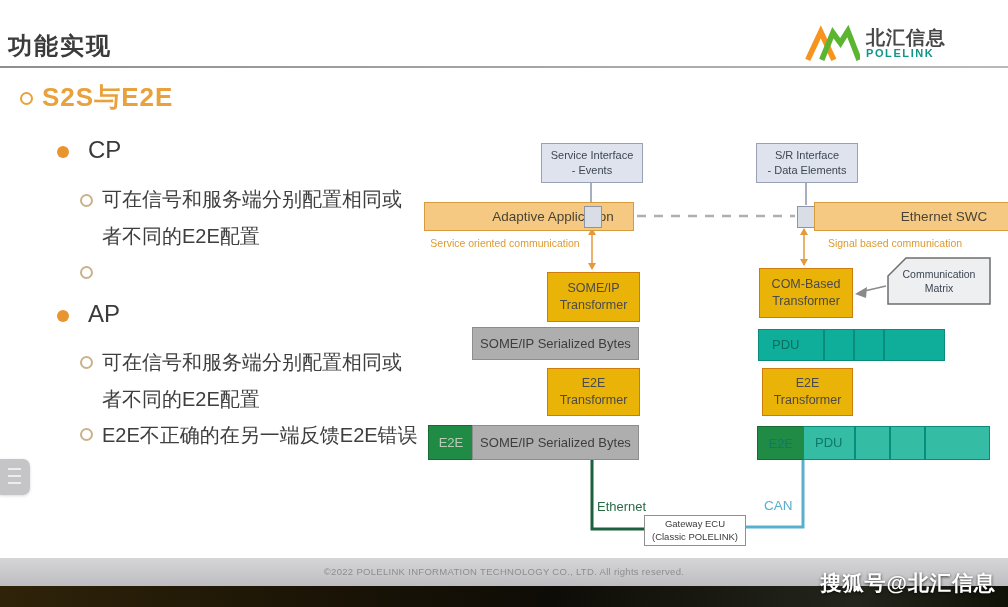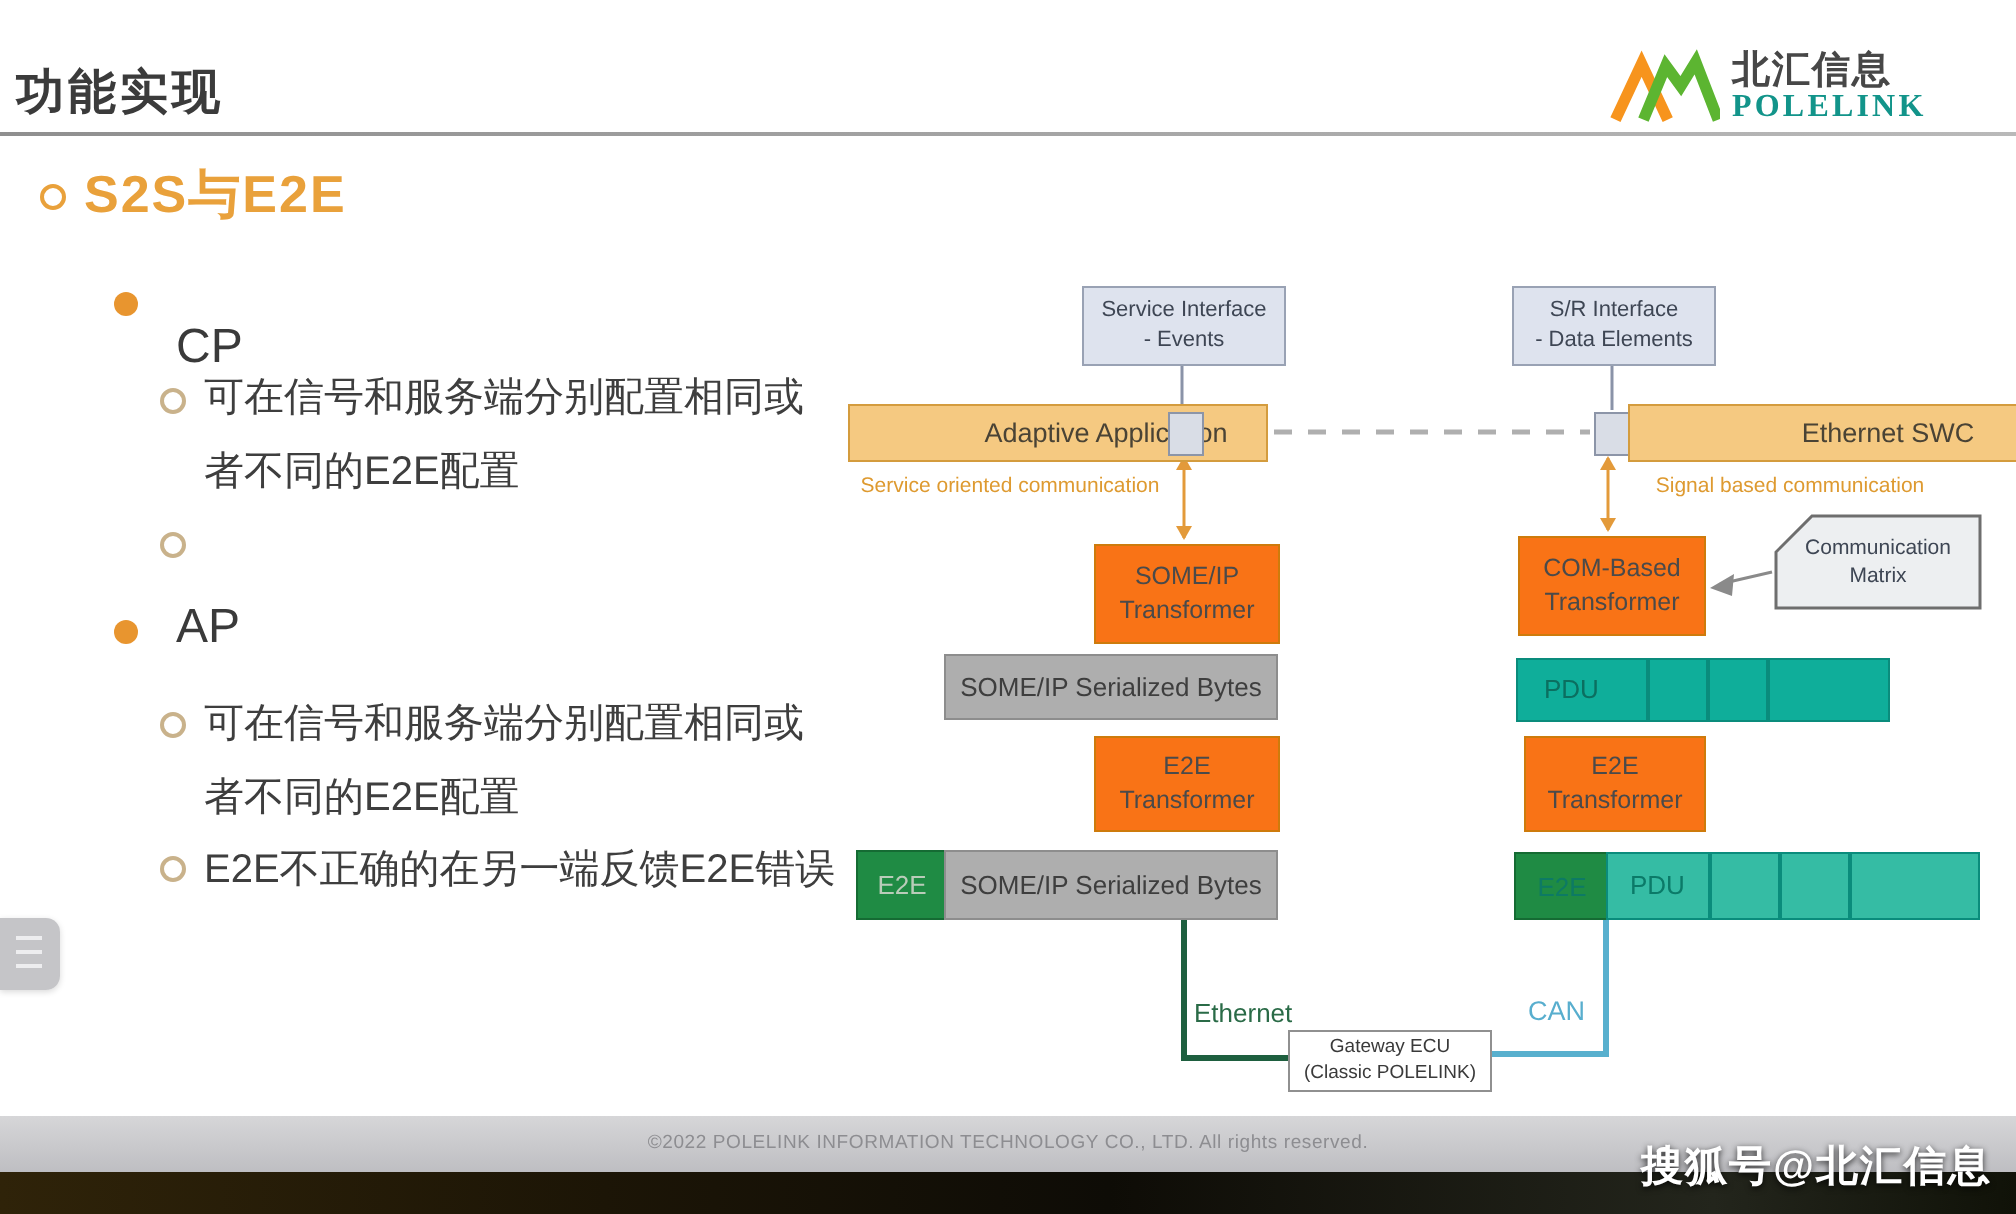--- a/index.html
+++ b/index.html
@@ -8,37 +8,37 @@
   .abs{position:absolute;}
   .pre{white-space:pre-line;}
   .flexc{display:flex;align-items:center;justify-content:center;text-align:center;}
 
   
   .page-title{left:8px;top:30px;font-size:24px;font-weight:bold;color:#3b3b3b;letter-spacing:2px;}
   .divider{left:0;top:66px;width:1008px;height:2px;background:linear-gradient(90deg,#8f8f8f,#b9b9b9);}
   .logo{left:804px;top:24px;display:flex;align-items:center;}
   .logo-text{margin-left:6px;line-height:1.05;}
   .logo-cn{font-size:19px;font-weight:bold;color:#474747;letter-spacing:1px;}
-  .logo-en{font-size:16px;font-weight:bold;color:#12948a;letter-spacing:1.6px;font-family:Liberation Serif, serif;}
+  .logo-en{font-size:11px;font-weight:bold;color:#12948a;letter-spacing:1.6px;}
 
   
   .heading-dot{left:20px;top:92px;width:9px;height:9px;border:2.5px solid #e9a13b;border-radius:50%;}
   .section-heading{left:42px;top:80px;font-size:26px;font-weight:bold;color:#e9a13b;letter-spacing:1px;}
   .dot-l1{width:12px;height:12px;background:#e8952f;border-radius:50%;}
   .dot-l2{width:9px;height:9px;border:2px solid #c9b28b;border-radius:50%;background:#fff;}
   .lbl-l1{font-size:24px;color:#3a3a3a;}
   .txt-l2{font-size:20px;line-height:37px;color:#3e3e3e;width:360px;}
 
   
   .ifbox{width:100px;height:38px;background:#dee3ee;border:1px solid #99a2b4;font-size:11px;
          line-height:1.35;color:#3e4654;}
   .tanbox{background:#f5c981;border:1.5px solid #d49c3e;font-size:13.5px;color:#4a4335;height:27px;padding-left:48px;}
   .port{width:16px;height:20px;background:#d9dde6;border:1.5px solid #8c95a8;}
   .commlabel{width:170px;font-size:10.5px;color:#de9a30;text-align:center;}
-  .orangebox{background:#f97316;border:1.5px solid #ce7b0c;font-size:12.5px;line-height:1.4;color:#4a4a4a;}
+  .orangebox{background:#eab308;border:1.5px solid #ce7b0c;font-size:12.5px;line-height:1.4;color:#4a4a4a;}
   .graybar{background:#aeaeae;border:1.5px solid #8d8d8d;color:#3e3e3e;font-size:13px;}
   .tealrow{background:#0fae9a;border:1.5px solid #0a8c7c;}
   .tealrow2{background:#35bca4;border:1.5px solid #0a8c7c;}
   .pdu-label{font-size:13px;color:#0b6f60;padding-left:13px;line-height:29px;}
   .pdu-sep{position:absolute;top:0;width:2px;height:100%;background:#0a8c7c;}
   .e2etag{background:#1f8b44;border:1.5px solid #156b33;font-size:13px;}
   .matrix-text{width:98px;font-size:10.5px;line-height:1.35;color:#3e4654;text-align:center;}
   .gateway{width:100px;height:29px;background:#ffffff;border:1.5px solid #909090;font-size:9.5px;
            line-height:1.35;color:#3a3a3a;}
   .eth-label{font-size:13px;color:#2a6b47;}
@@ -72,21 +72,21 @@
     <div class="logo-text">
       <div class="logo-cn">北汇信息</div>
       <div class="logo-en">POLELINK</div>
     </div>
   </div>
 
   <div class="abs heading-dot"></div>
   <div class="abs section-heading">S2S与E2E</div>
 
   <div class="abs dot-l1" style="left:57px;top:146px;"></div>
-  <div class="abs lbl-l1" style="left:88px;top:136px;margin-top:24px;">CP</div>
+  <div class="abs lbl-l1" style="left:88px;top:136px;">CP</div>
   <div class="abs dot-l2" style="left:80px;top:194px;"></div>
   <div class="abs txt-l2 pre" style="left:102px;top:181px;">可在信号和服务端分别配置相同或
 者不同的E2E配置</div>
   <div class="abs dot-l2" style="left:80px;top:266px;"></div>
 
   <div class="abs dot-l1" style="left:57px;top:310px;"></div>
   <div class="abs lbl-l1" style="left:88px;top:300px;">AP</div>
   <div class="abs dot-l2" style="left:80px;top:356px;"></div>
   <div class="abs txt-l2 pre" style="left:102px;top:344px;">可在信号和服务端分别配置相同或
 者不同的E2E配置</div>

